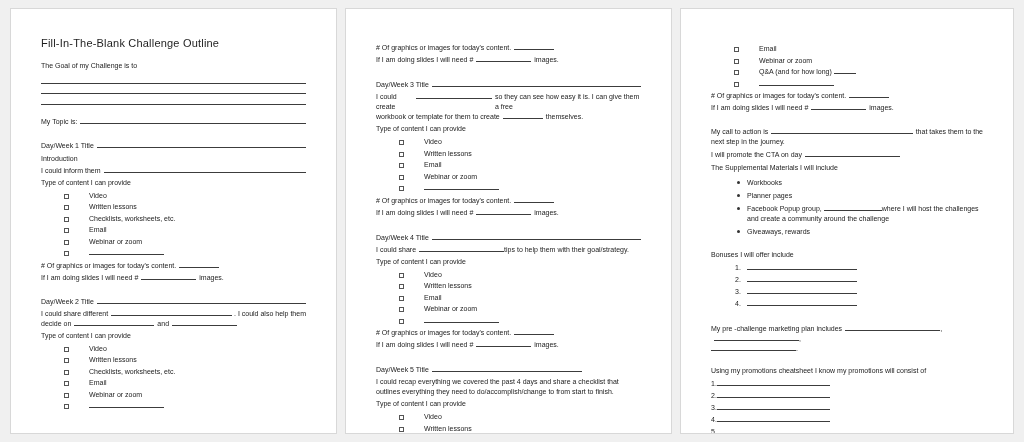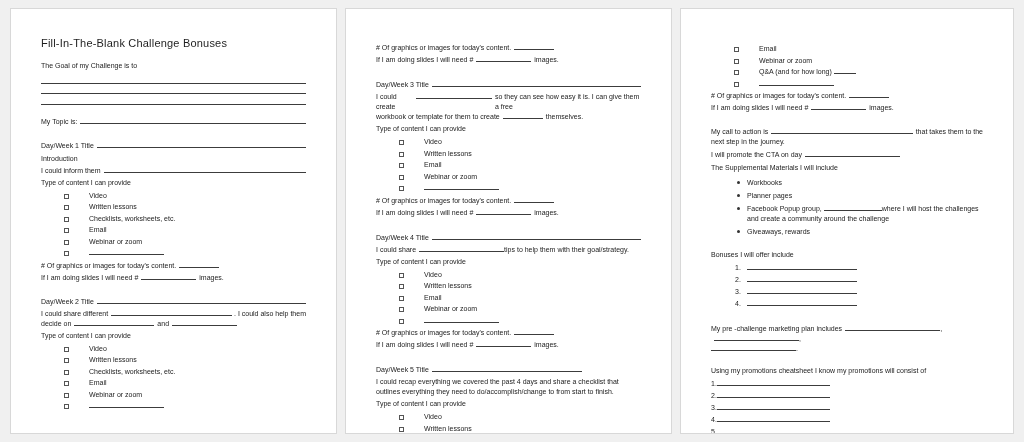--- a/index.html
+++ b/index.html
@@ -37,21 +37,21 @@
   .w110{width:110px}.w113{width:113px}.w150{width:150px}
   .ml2{margin-left:2px}.ml3{margin-left:3px}
   .mt1{margin-top:1px}.mt2{margin-top:2px}.mt3{margin-top:3px}.mt12{margin-top:12px}.mt14{margin-top:14px}.mt15{margin-top:15px}
 </style>
 </head>
 <body>
 
 <div class="canvas">
 
   <div class="page p1">
-    <h1 class="doc-title">Fill-In-The-Blank Challenge Bonuses</h1>
+    <h1 class="doc-title">Fill-In-The-Blank Challenge Outline</h1>
 
     <p class="row">The Goal of my Challenge is to</p>
     <div class="rules">
       <div class="rule"></div>
       <div class="rule"></div>
       <div class="rule"></div>
     </div>
 
     <div class="fl mt12">
       <span>My Topic is:</span>

